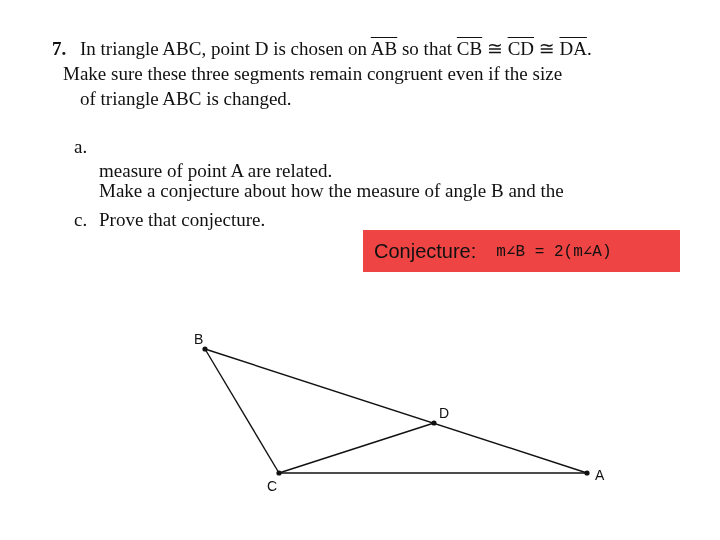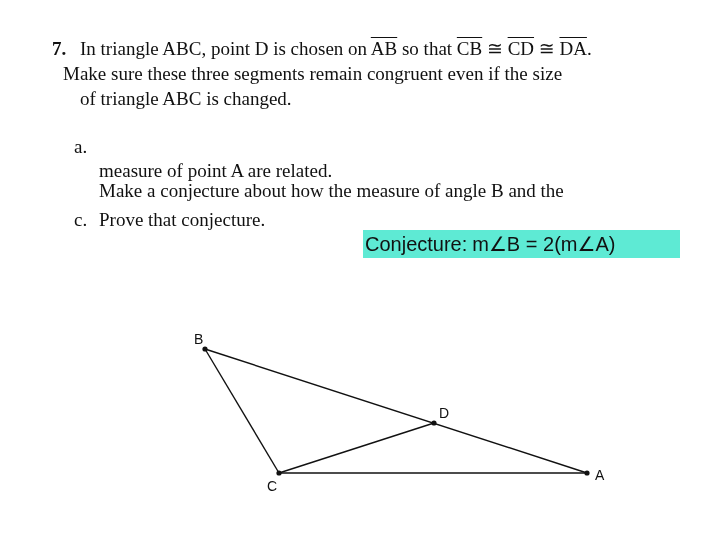--- a/index.html
+++ b/index.html
@@ -3,25 +3,25 @@
   <meta charset="utf-8">
   <style>
     html, body { margin: 0; padding: 0; background: #ffffff; }
     body { width: 720px; height: 540px; position: relative; overflow: hidden; }
     .serif { font-family: "Liberation Serif", "DejaVu Serif", serif; color: #111; }
     .sans { font-family: "Liberation Sans", "DejaVu Sans", sans-serif; color: #111; }
     .line { position: absolute; font-size: 19px; white-space: nowrap; line-height: 22px; }
     .num { position: absolute; left: 52px; top: 38px; font-size: 19px; font-weight: bold; }
     .ov { text-decoration: overline; }
     .conj-box {
-      position: absolute; left: 363px; top: 230px; width: 317px; height: 28px;
-      background: #5eead4; display: flex; align-items: center; padding-left: 2px;
+      position: absolute; left: 363px; top: 230px; width: 317px; height: 42px;
+      background: #ef4444; display: flex; align-items: center; padding-left: 11px;
       box-sizing: border-box; font-size: 20px;
     }
-    .conj-box .math { font-family: Liberation Sans, sans-serif; font-size: 20px; margin-left: 5px; }
+    .conj-box .math { font-family: Liberation Mono, monospace; font-size: 16px; margin-left: 20px; }
     svg { position: absolute; left: 0; top: 0; }
     .lbl { position: absolute; font-size: 14px; }
   </style>
 </head>
 <body>
 
 <div class="num serif">7.</div>
 
 <div class="line serif" style="left:80px; top:38px;">
   <span>In triangle ABC, point D is chosen on </span><span class="ov">AB</span><span> so that </span><span class="ov">CB</span><span> ≅ </span><span class="ov">CD</span><span> ≅ </span><span class="ov">DA</span><span>.</span>

